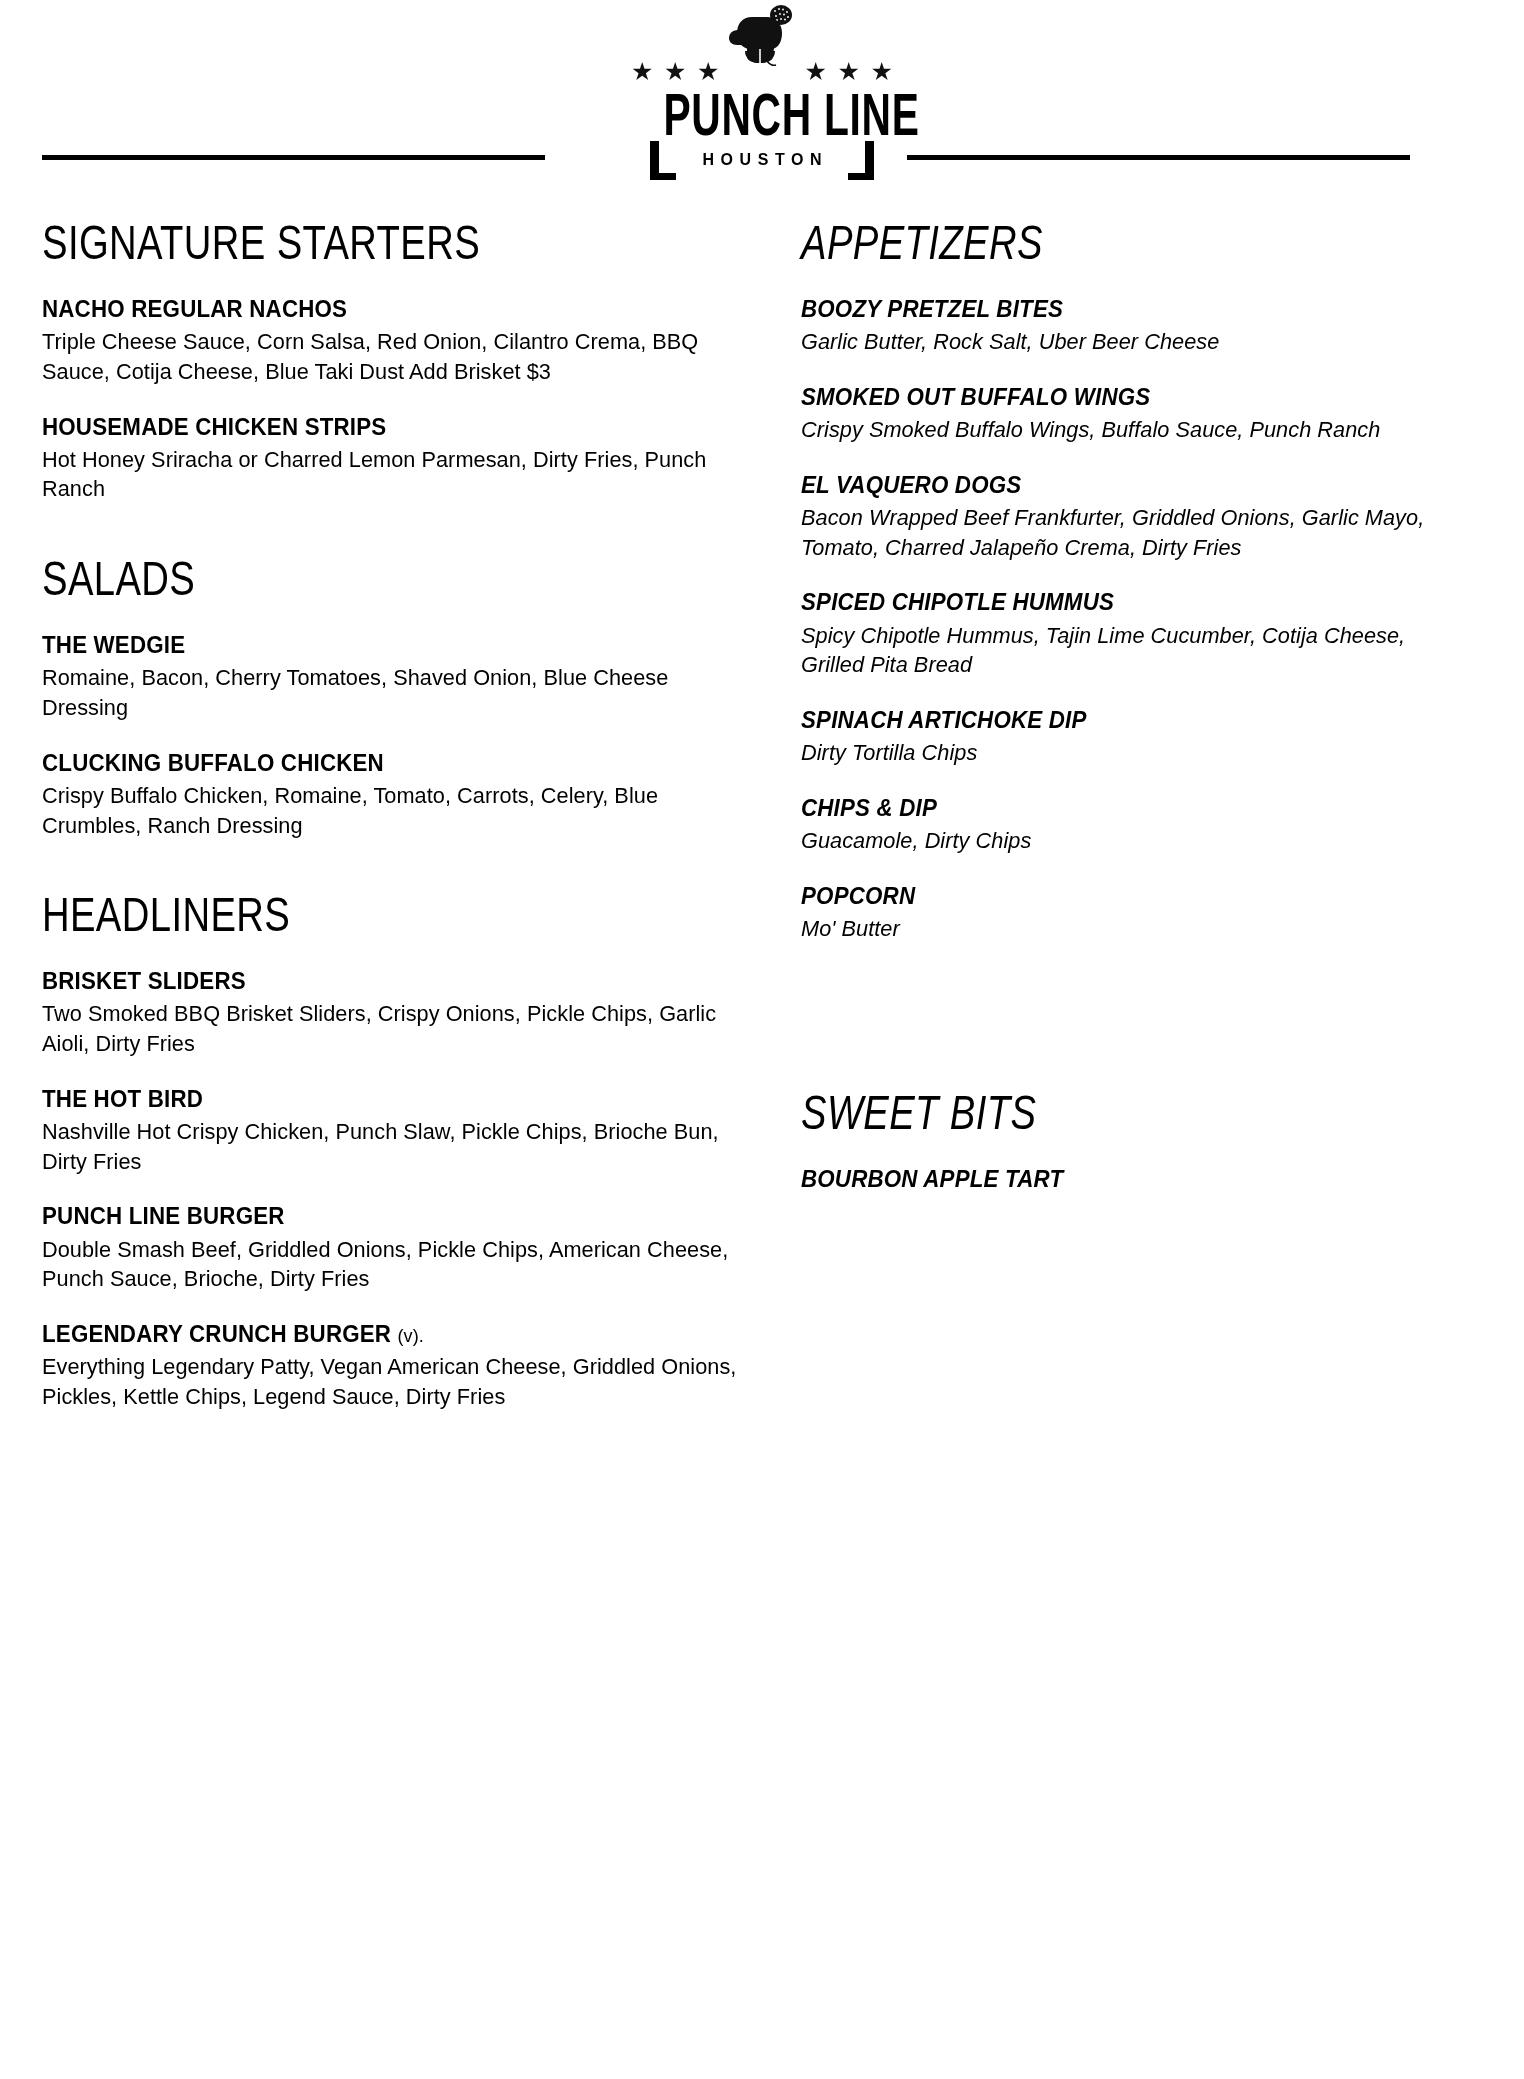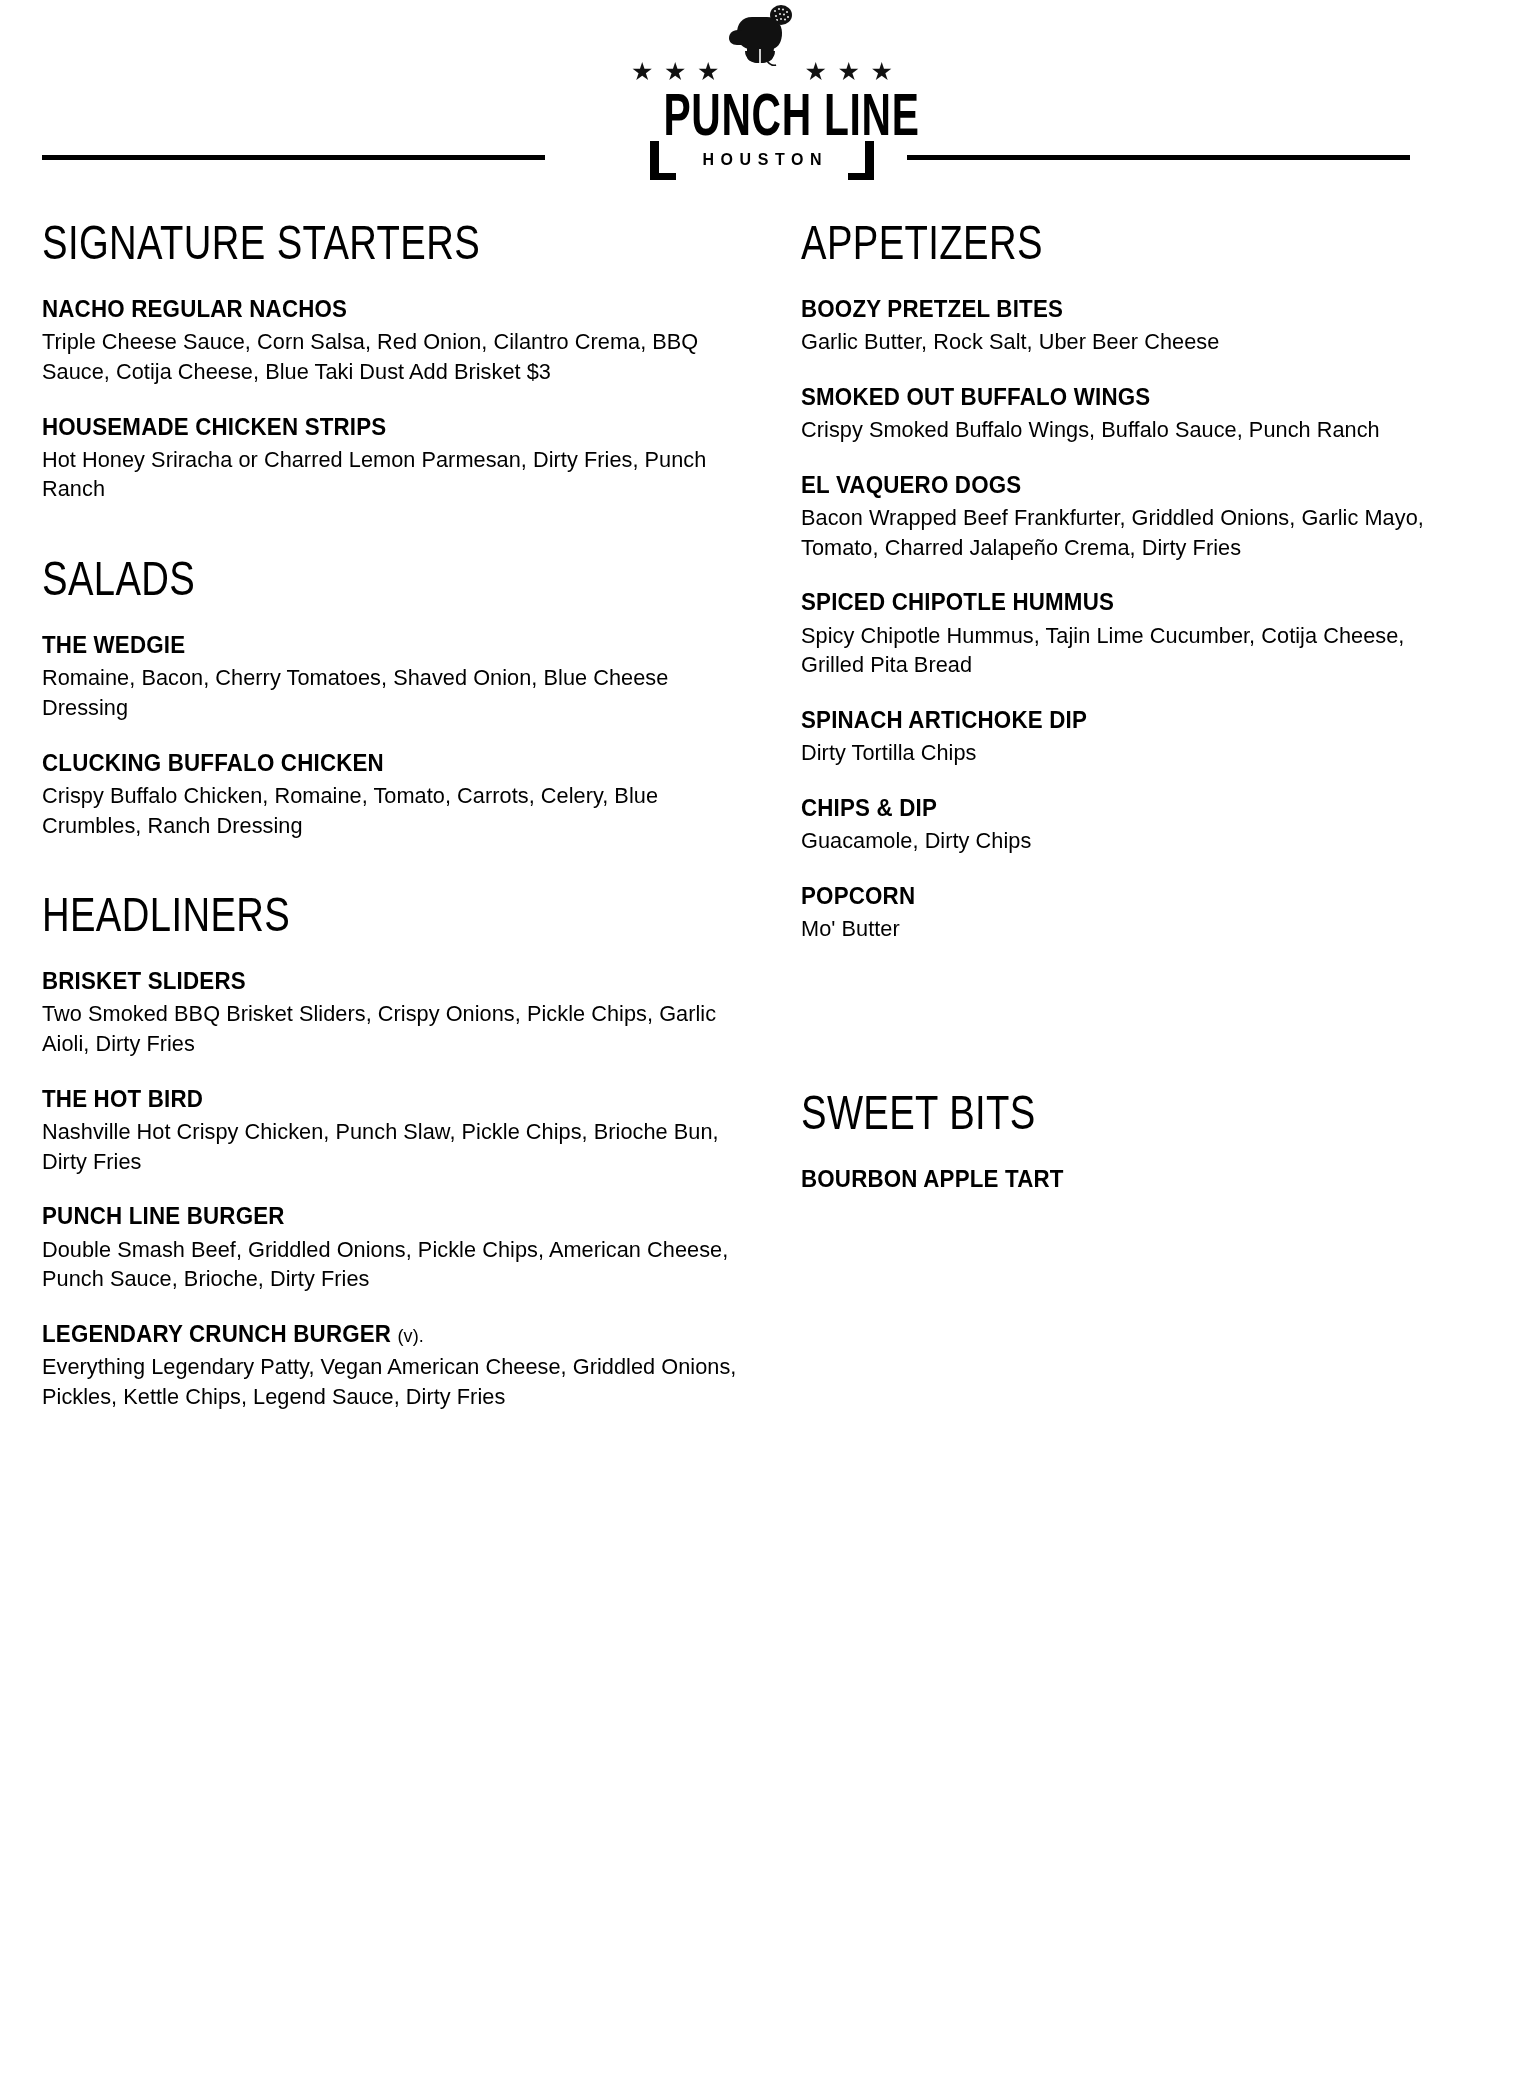--- a/index.html
+++ b/index.html
@@ -119,21 +119,21 @@
   .columns {
     position: absolute;
     top: 218px;
     left: 0;
     width: 100%;
     padding: 0 34px 0 42px;
     display: flex;
     gap: 0px;
   }
   .col-left  { width: 760px; padding-right: 36px; }
-  .col-right { width: 690px; }
+  .col-right { width: 690px; font-style: italic; }
 
   .section { margin-bottom: 0; }
 
   .section-title {
     font-family: "Liberation Sans Narrow", "Liberation Sans", sans-serif;
     font-weight: 400;
     font-size: 49px;
     line-height: 1.0;
     letter-spacing: 0.5px;
     transform: scaleX(0.78);

